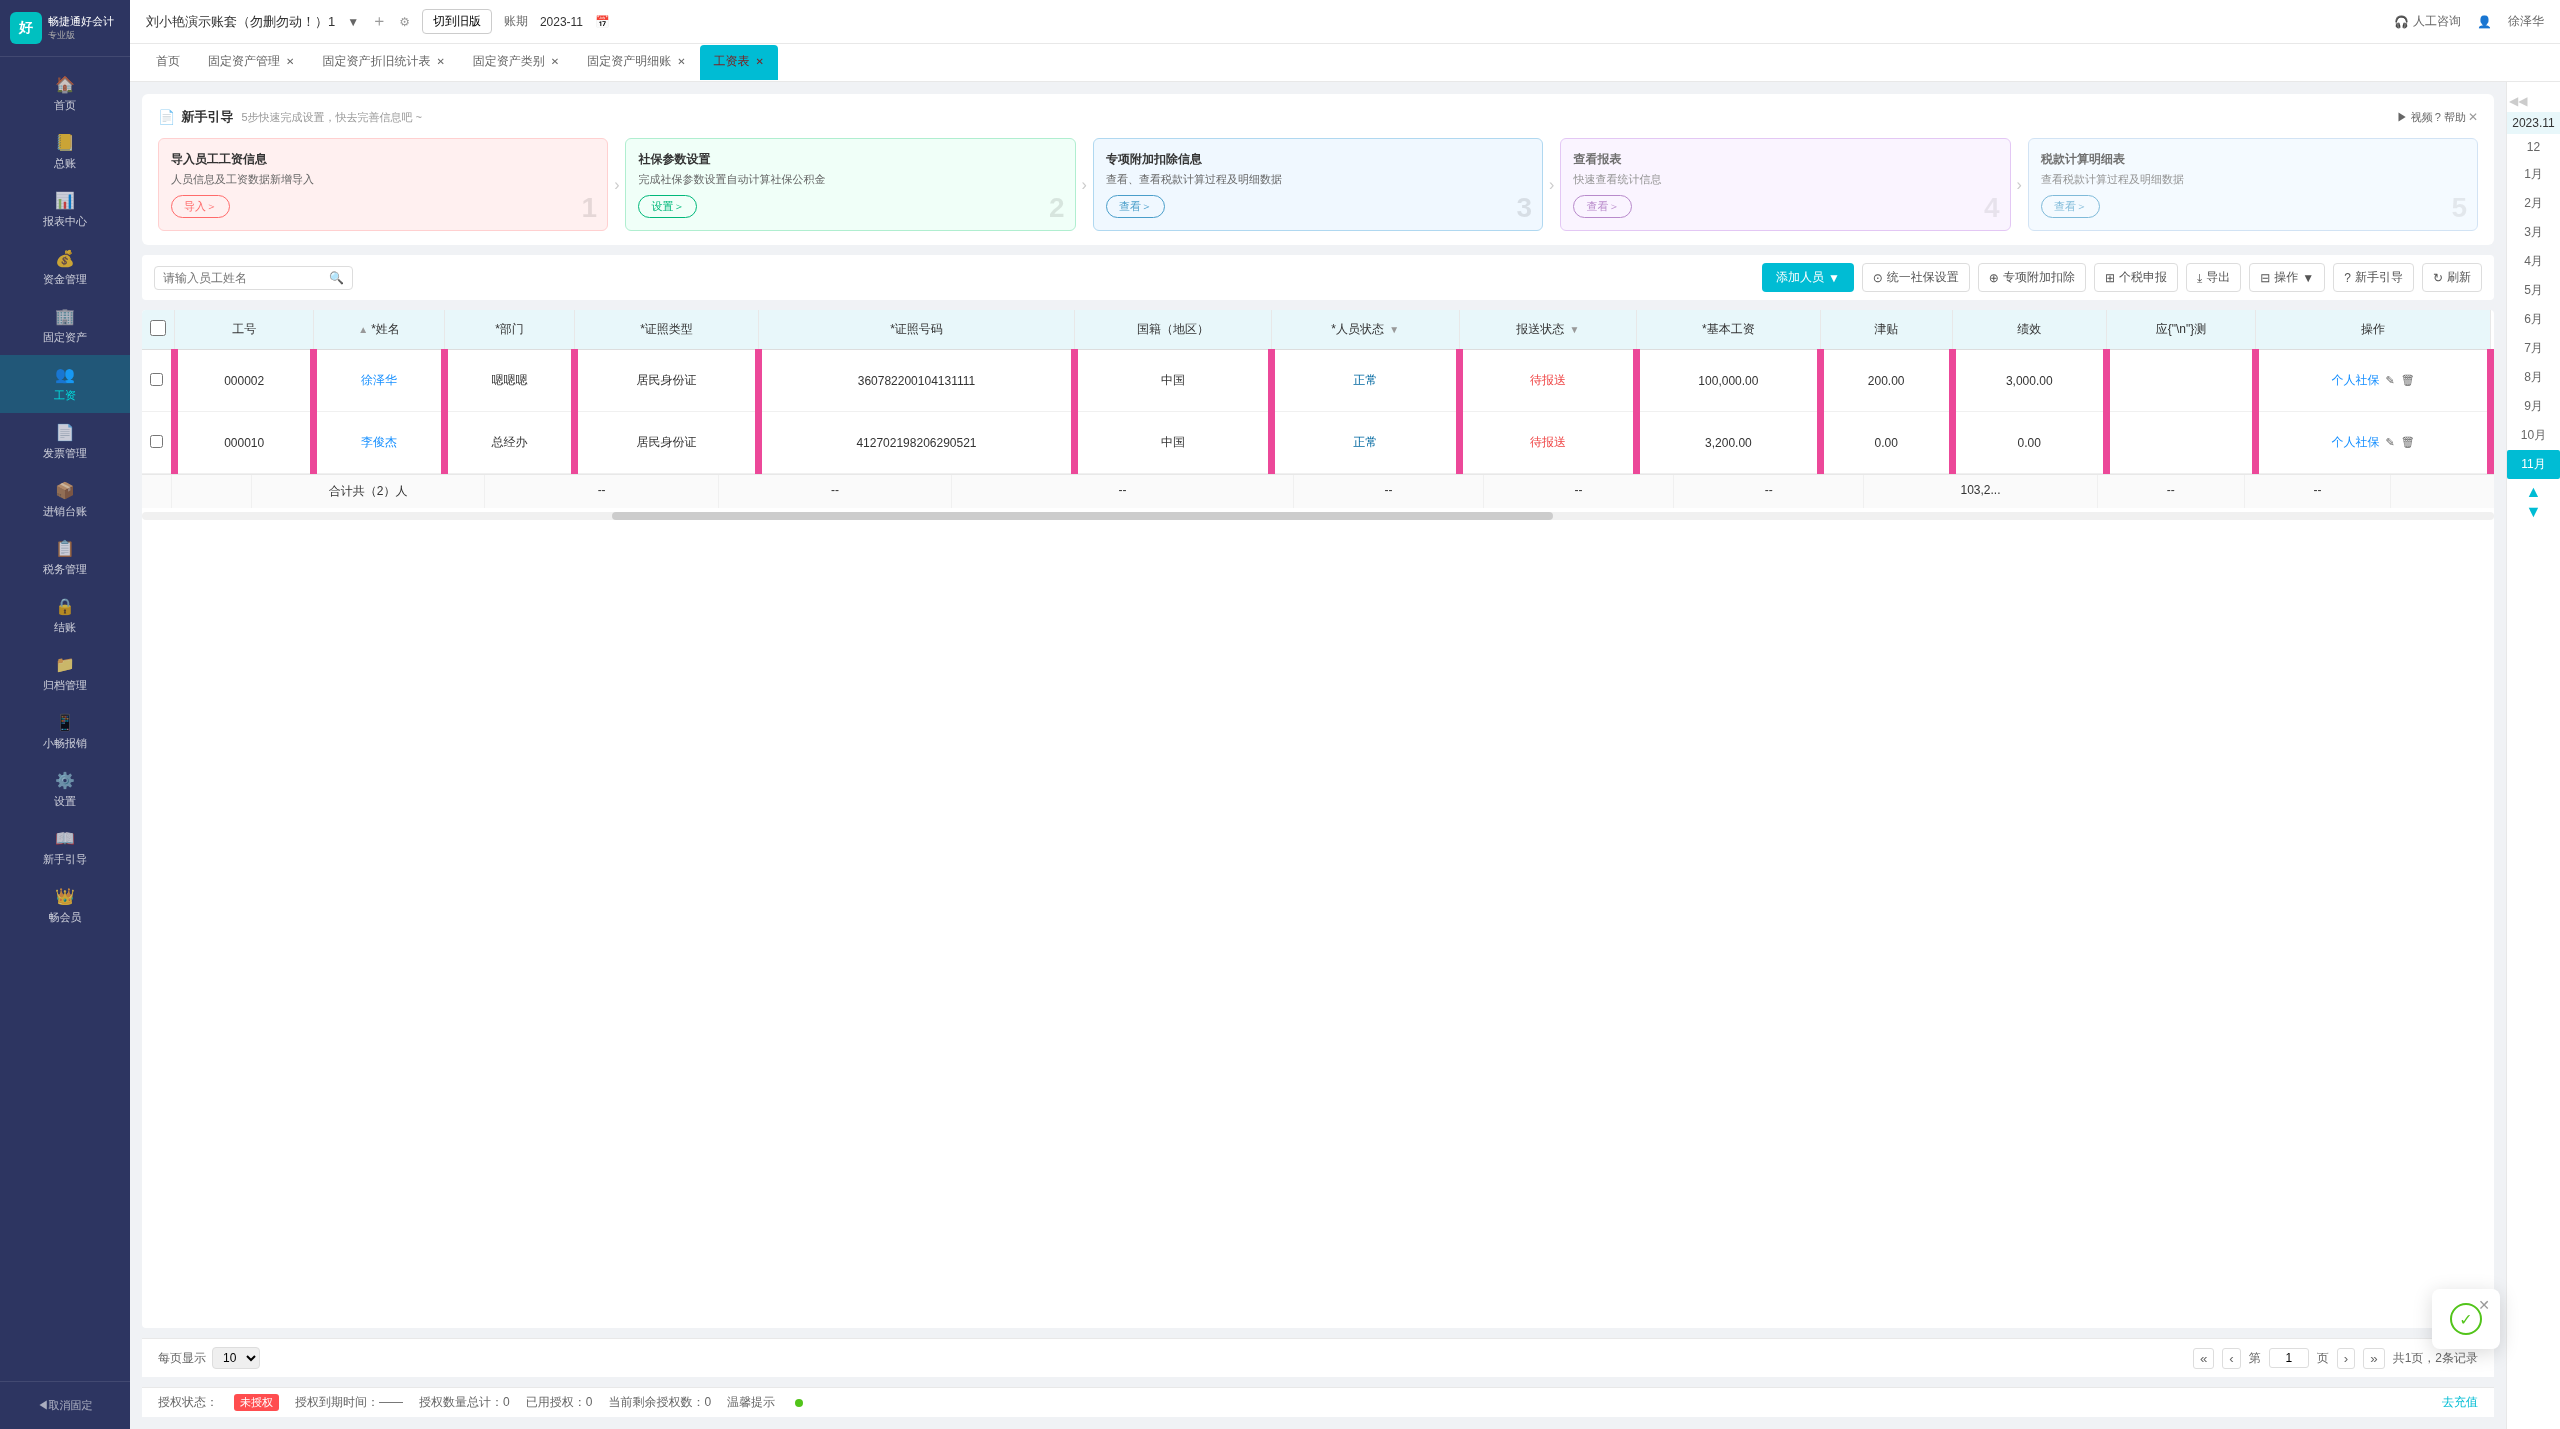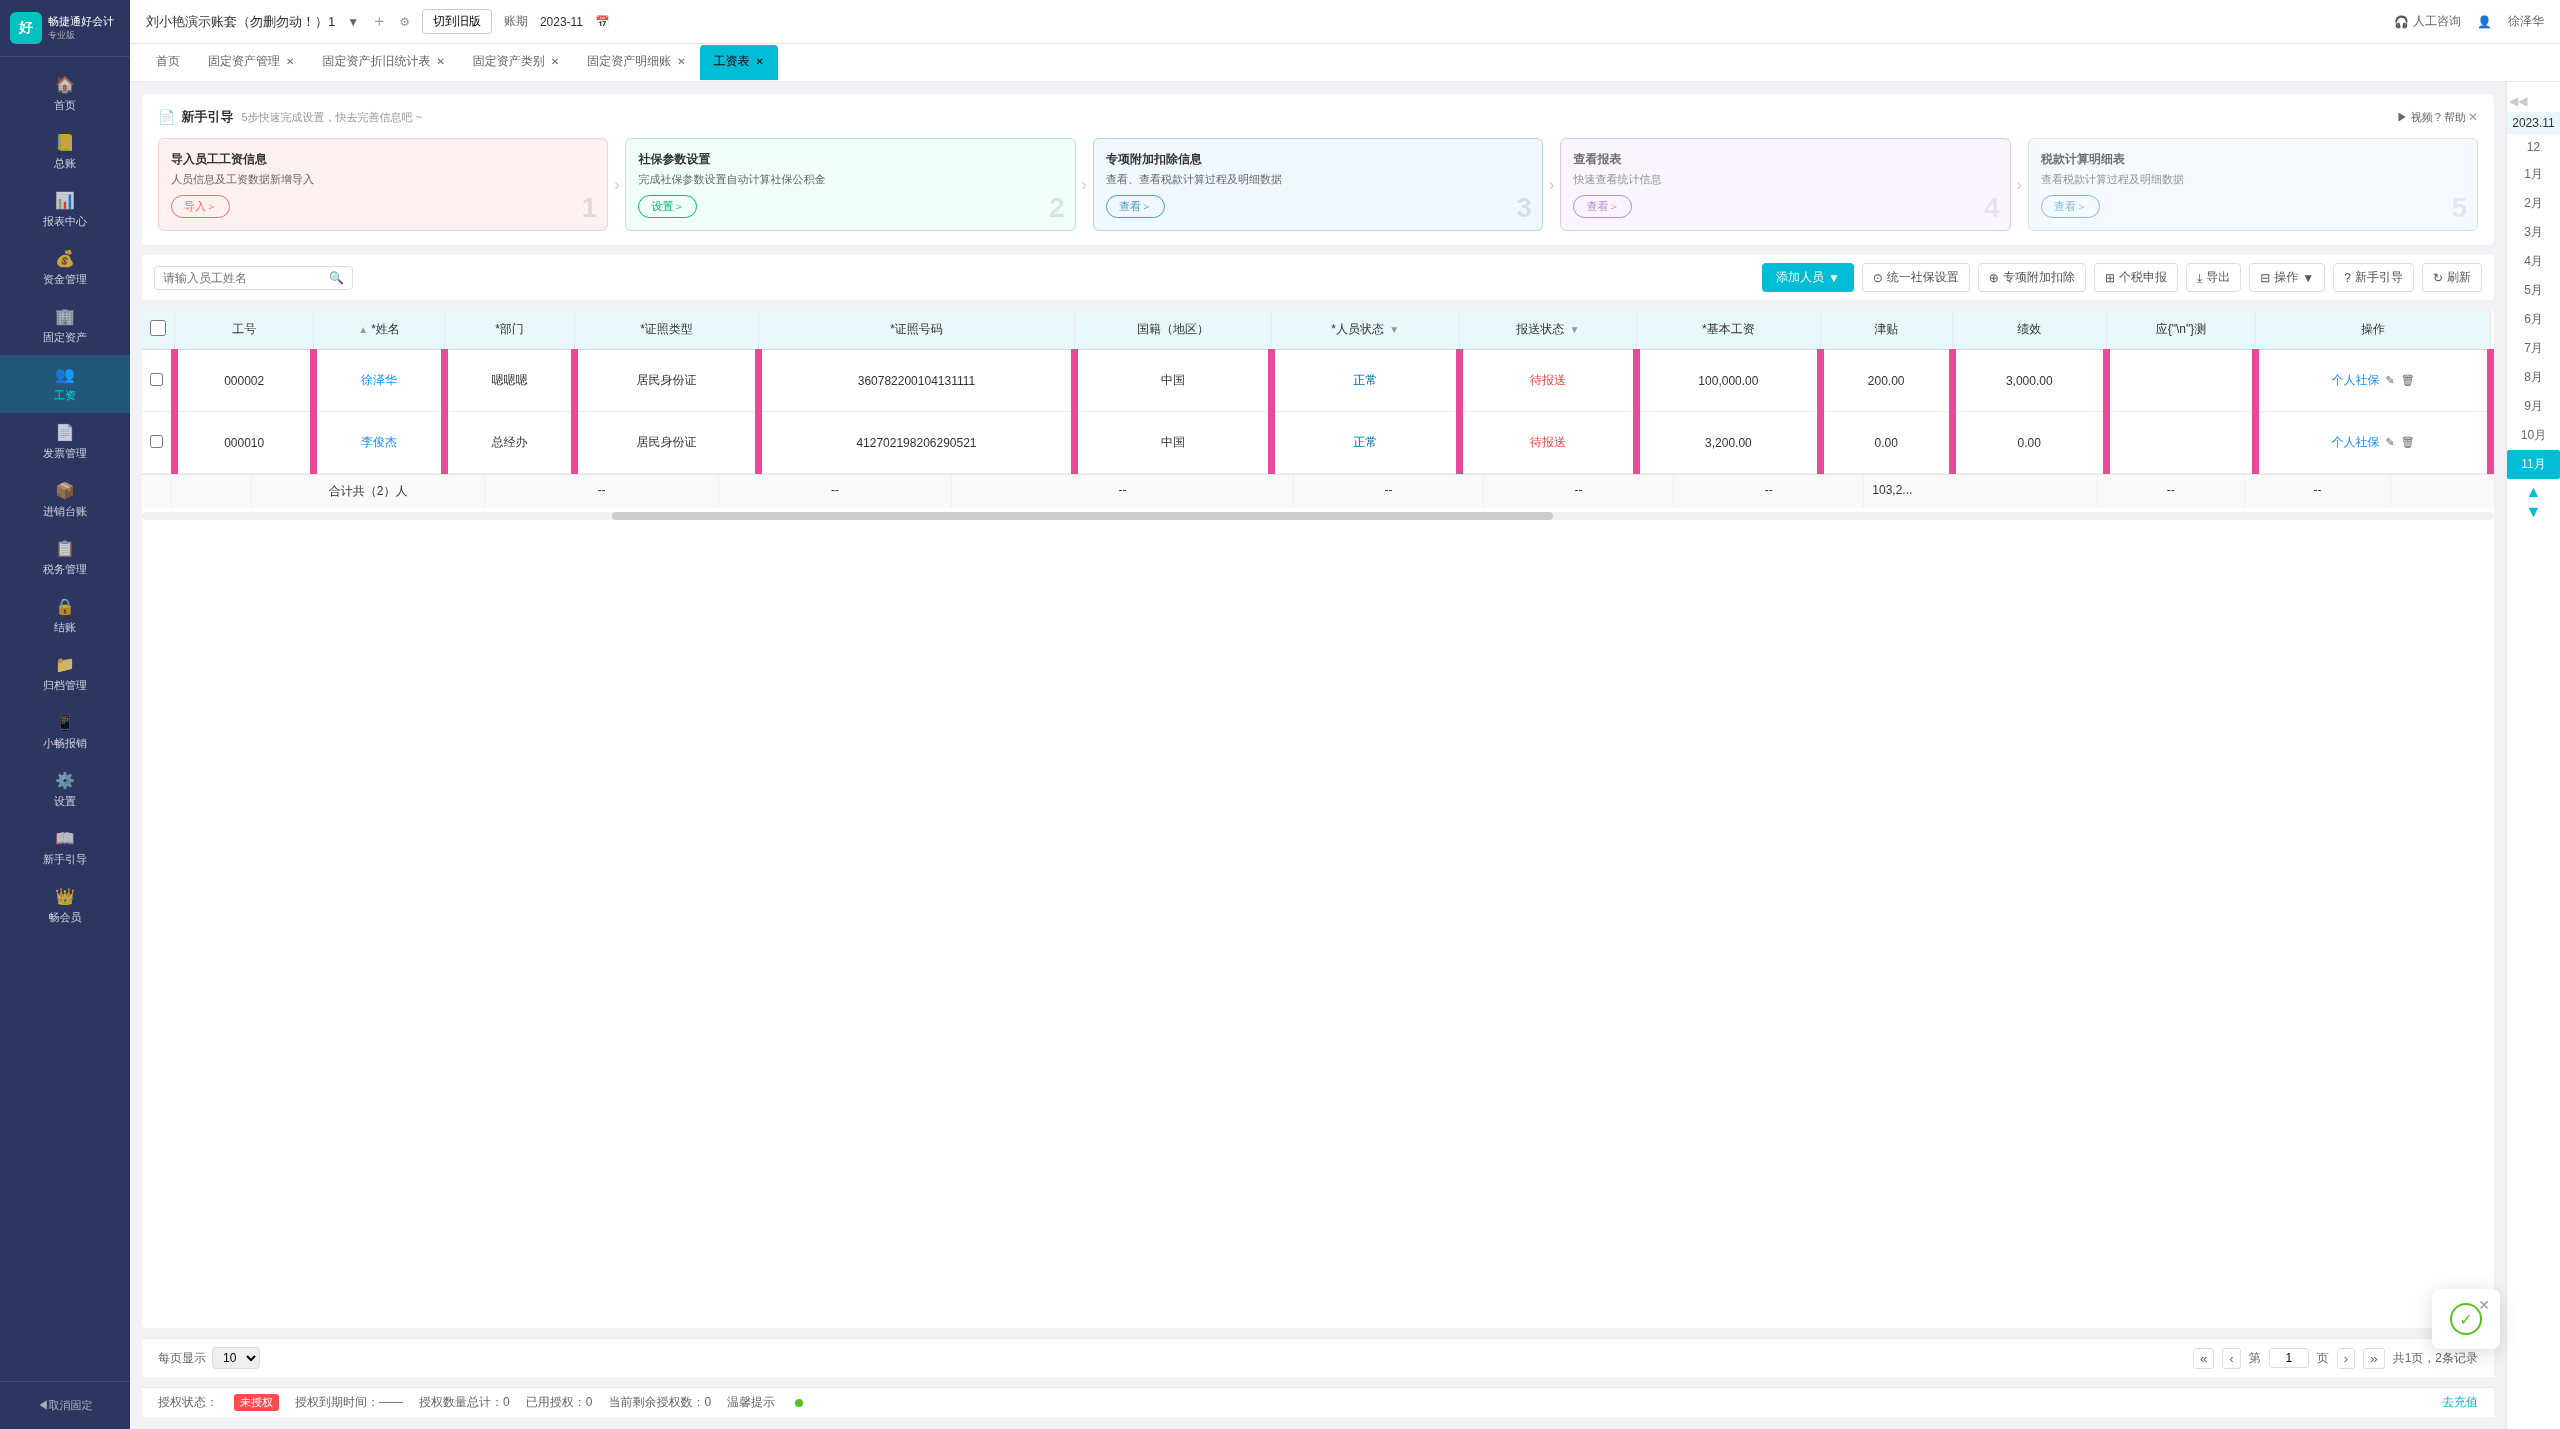--- a/index.html
+++ b/index.html
@@ -26,21 +26,21 @@
 
     
     .topbar { background: #fff; padding: 0 16px; height: 44px; display: flex; align-items: center; gap: 12px; border-bottom: 1px solid #e8e8e8; flex-shrink: 0; }
     .btn-switch-version { border: 1px solid #ccc; border-radius: 4px; padding: 3px 10px; font-size: 12px; cursor: pointer; background: #fff; }
     .topbar-right { margin-left: auto; display: flex; align-items: center; gap: 16px; font-size: 12px; color: #666; }
     .topbar-right span { cursor: pointer; display: flex; align-items: center; gap: 4px; }
 
     
     .tabs-bar { background: #fff; display: flex; align-items: center; padding: 0 12px; border-bottom: 1px solid #e8e8e8; flex-shrink: 0; height: 38px; }
     .tab-item { padding: 8px 14px; font-size: 12px; cursor: pointer; color: #666; white-space: nowrap; display: flex; align-items: center; gap: 6px; border-bottom: 2px solid transparent; }
-    .tab-item.active { color: #000000; background: #00bcd4; border-radius: 4px 4px 0 0; border-bottom: 2px solid #00bcd4; }
+    .tab-item.active { color: #7f1d1d; background: #00bcd4; border-radius: 4px 4px 0 0; border-bottom: 2px solid #00bcd4; }
     .tab-item .close-icon { font-size: 10px; color: inherit; cursor: pointer; }
 
     
     .page-body { flex: 1; overflow: auto; padding: 12px; display: flex; flex-direction: column; gap: 10px; position: relative; }
 
     
     .wizard-card { background: #fff; border-radius: 6px; padding: 14px 16px; }
     .wizard-steps { display: flex; align-items: stretch; gap: 0; }
     .wizard-step { flex: 1; border-radius: 6px; padding: 12px; position: relative; font-size: 12px; }
     .wizard-step.step1 { background: #fff0f0; border: 1px solid #ffd0d0; }
@@ -434,21 +434,21 @@
           <div style="display:flex;background:#fafafa;border-top:1px solid #e8e8e8;">
             <div style="width:30px;border-right:1px solid #f0f0f0;padding:8px;"></div>
             <div style="flex:0 0 80px;border-right:1px solid #f0f0f0;padding:8px;text-align:center;font-size:12px;"></div>
             <div style="flex:1;border-right:1px solid #f0f0f0;padding:8px;text-align:center;font-size:12px;">合计共（2）人</div>
             <div style="flex:1;border-right:1px solid #f0f0f0;padding:8px;text-align:center;font-size:12px;">--</div>
             <div style="flex:1;border-right:1px solid #f0f0f0;padding:8px;text-align:center;font-size:12px;">--</div>
             <div style="flex:1.5;border-right:1px solid #f0f0f0;padding:8px;text-align:center;font-size:12px;">--</div>
             <div style="flex:0.8;border-right:1px solid #f0f0f0;padding:8px;text-align:center;font-size:12px;">--</div>
             <div style="flex:0.8;border-right:1px solid #f0f0f0;padding:8px;text-align:center;font-size:12px;">--</div>
             <div style="flex:0.8;border-right:1px solid #f0f0f0;padding:8px;text-align:center;font-size:12px;">--</div>
-            <div style="flex:1;border-right:1px solid #f0f0f0;padding:8px;font-size:12px;">103,2...</div>
+            <div style="flex:1;border-right:1px solid #f0f0f0;padding:8px;text-align:center;font-size:12px;">103,2...</div>
             <div style="flex:0.6;border-right:1px solid #f0f0f0;padding:8px;text-align:center;font-size:12px;">--</div>
             <div style="flex:0.6;border-right:1px solid #f0f0f0;padding:8px;text-align:center;font-size:12px;">--</div>
             <div style="flex:0.4;padding:8px;text-align:center;font-size:12px;"></div>
           </div>
 
           <div class="scrollbar-area">
             <div class="scrollbar-thumb"></div>
           </div>
         </div>
 

